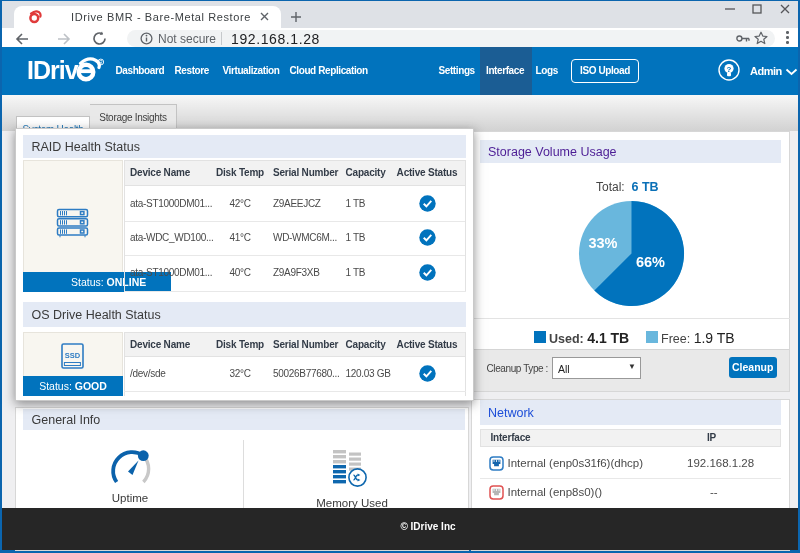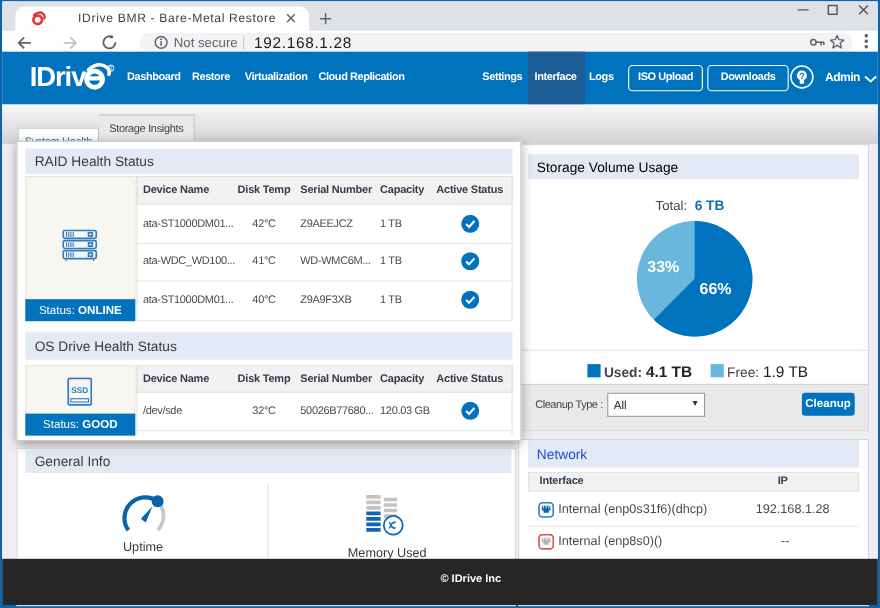--- a/index.html
+++ b/index.html
@@ -84,42 +84,41 @@
   </svg>
   <div class="nav-item" style="left:113.5px;">Dashboard</div>
   <div class="nav-item" style="left:172.5px;">Restore</div>
   <div class="nav-item" style="left:220.5px;">Virtualization</div>
   <div class="nav-item" style="left:287.5px;">Cloud Replication</div>
   <div class="nav-item" style="left:436.5px;">Settings</div>
   <div class="abs" style="left:478px;top:0;width:52px;height:48px;background:#1b5d94;"></div>
   <div class="nav-item" style="left:484px;">Interface</div>
   <div class="nav-item" style="left:533.5px;">Logs</div>
   <div class="abs" style="left:569px;top:11.5px;width:66px;height:22px;border:1.4px solid #fff;border-radius:4px;color:#fff;font-size:10px;font-weight:bold;letter-spacing:-0.4px;text-align:center;line-height:22px;">ISO Upload</div>
-  <div class="abs" style="left:641px;top:11.5px;width:72px;height:22px;border:1.4px solid #fff;border-radius:4px;color:#fff;font-size:10px;font-weight:bold;letter-spacing:-0.4px;text-align:center;line-height:22px;">Downloads</div>
   <svg class="abs" style="left:716px;top:12px;" width="22" height="22" viewBox="0 0 22 22">
     <circle cx="11" cy="11" r="10" fill="none" stroke="#fff" stroke-width="1.4"></circle>
     <circle cx="11" cy="9.6" r="4.6" fill="#fff"></circle>
     <rect x="9" y="13.6" width="4" height="3.6" rx="1" fill="#fff"></rect>
     <text x="11" y="12.6" font-size="8" font-weight="bold" fill="#0173bd" text-anchor="middle" font-family="Liberation Sans">?</text>
   </svg>
   <div class="nav-item" style="left:748px;font-size:11px;letter-spacing:-0.5px;">Admin</div>
   <svg class="abs" style="left:783px;top:21px;" width="13" height="8" viewBox="0 0 13 8">
       <path d="M1.5 1.5 L6.5 6 L11.5 1.5" fill="none" stroke="#fff" stroke-width="1.8"></path>
     </svg>
 </div>
 
 <div class="abs" style="left:2px;top:95px;width:796px;height:36px;background:linear-gradient(#f7f7f7,#d2d2d2);"></div>
 <div class="abs" style="left:2px;top:131px;width:796px;height:419px;background:#efeff1;"></div>
 
 <div class="abs" style="left:16px;top:104px;width:74px;height:26px;background:#fff;border:1px solid #c3c3c3;border-bottom:none;box-sizing:border-box;color:#1d74b5;font-size:10px;letter-spacing:-0.3px;text-align:center;line-height:25px;margin-top:12px;">System Health</div>
 <div class="abs" style="left:90px;top:104px;width:87px;height:26px;background:#e9e9e9;border:1px solid #c3c3c3;border-bottom:none;border-left:none;box-sizing:border-box;color:#3f3f3f;font-size:10px;letter-spacing:-0.3px;text-align:center;line-height:25px;">Storage Insights</div>
 
 <div class="abs" style="left:470.5px;top:131px;width:319.5px;height:261px;background:#fff;border:1px solid #d7d7d7;box-sizing:border-box;"></div>
 <div class="abs band" style="left:480px;top:139.5px;width:300.5px;height:23.5px;"></div>
-<div class="abs" style="left:488px;top:145px;font-size:12.5px;color:#000000;">Storage Volume Usage</div>
+<div class="abs" style="left:488px;top:145px;font-size:12.5px;color:#4c1d95;">Storage Volume Usage</div>
 <div class="abs" style="left:596px;top:180px;font-size:12px;color:#444;">Total: <span style="color:#0a70b7;font-weight:bold;font-size:12.5px;">&nbsp;6 TB</span></div>
 
 <svg class="abs" style="left:578px;top:200px;" width="107" height="107" viewBox="0 0 107 107">
   <circle cx="53.5" cy="53.5" r="52.5" fill="#69b7dd"></circle>
   <path d="M53.5 53.5 L53.5 1 A52.5 52.5 0 1 1 16.4 90.6 Z" fill="#0173bd"></path>
   <text x="25" y="47.5" font-size="14.5" font-weight="bold" fill="#fff" text-anchor="middle" font-family="Liberation Sans">33%</text>
   <text x="72.5" y="67" font-size="14.5" font-weight="bold" fill="#fff" text-anchor="middle" font-family="Liberation Sans">66%</text>
 </svg>
 <div class="abs" style="left:470.5px;top:318px;width:319.5px;height:1px;background:#e3e3e3;"></div>
 <div class="abs" style="left:533.5px;top:331px;width:12px;height:12px;background:#0173bd;"></div>
@@ -205,21 +204,21 @@
       <rect x="24.5" y="12.8" width="3.4" height="3"></rect>
       <rect x="24.5" y="22" width="3.4" height="3"></rect>
   </g>
   <g stroke="#2e7cc3" stroke-width="1">
     <path d="M4.5 3 v4.4 M6.5 3 v4.4 M8.5 3 v4.4 M10.5 3 v4.4"></path>
     <path d="M4.5 12.2 v4.4 M6.5 12.2 v4.4 M8.5 12.2 v4.4 M10.5 12.2 v4.4"></path>
     <path d="M4.5 21.4 v4.4 M6.5 21.4 v4.4 M8.5 21.4 v4.4 M10.5 21.4 v4.4"></path>
     <path d="M4 27.3 v2 M29 27.3 v2"></path>
   </g>
 </svg>
-<div class="abs" style="left:23px;top:271.5px;width:100px;height:20px;background:#0173bd;color:#fff;font-size:10.5px;text-align:center;line-height:20px;">Status: <b>ONLINE</b></div>
+<div class="abs" style="left:23px;top:271.5px;width:100px;height:20px;background:#0173bd;color:#fff;font-size:10.5px;line-height:20px;padding-left:48px;">Status: <b>ONLINE</b></div>
 
 <div class="abs" style="left:124px;top:160px;width:342px;height:26px;background:#f2f2f2;border:1px solid #e2e2e2;box-sizing:border-box;"></div>
 <div class="abs" style="left:130px;top:167px;font-size:10px;font-weight:bold;letter-spacing:-0.2px;color:#333c48;">Device Name</div>
 <div class="abs" style="left:210px;top:167px;width:60px;text-align:center;font-size:10px;font-weight:bold;letter-spacing:-0.2px;color:#333c48;">Disk Temp</div>
 <div class="abs" style="left:273px;top:167px;font-size:10px;font-weight:bold;letter-spacing:-0.2px;color:#333c48;">Serial Number</div>
 <div class="abs" style="left:345.5px;top:167px;font-size:10px;font-weight:bold;letter-spacing:-0.2px;color:#333c48;">Capacity</div>
 <div class="abs" style="left:392px;top:167px;width:70px;text-align:center;font-size:10px;font-weight:bold;letter-spacing:-0.2px;color:#333c48;">Active Status</div>
 
 <div class="abs" style="left:124px;top:220.5px;width:342px;height:1px;background:#e8e8e8;"></div>
 <div class="abs" style="left:124px;top:255px;width:342px;height:1px;background:#e8e8e8;"></div>

